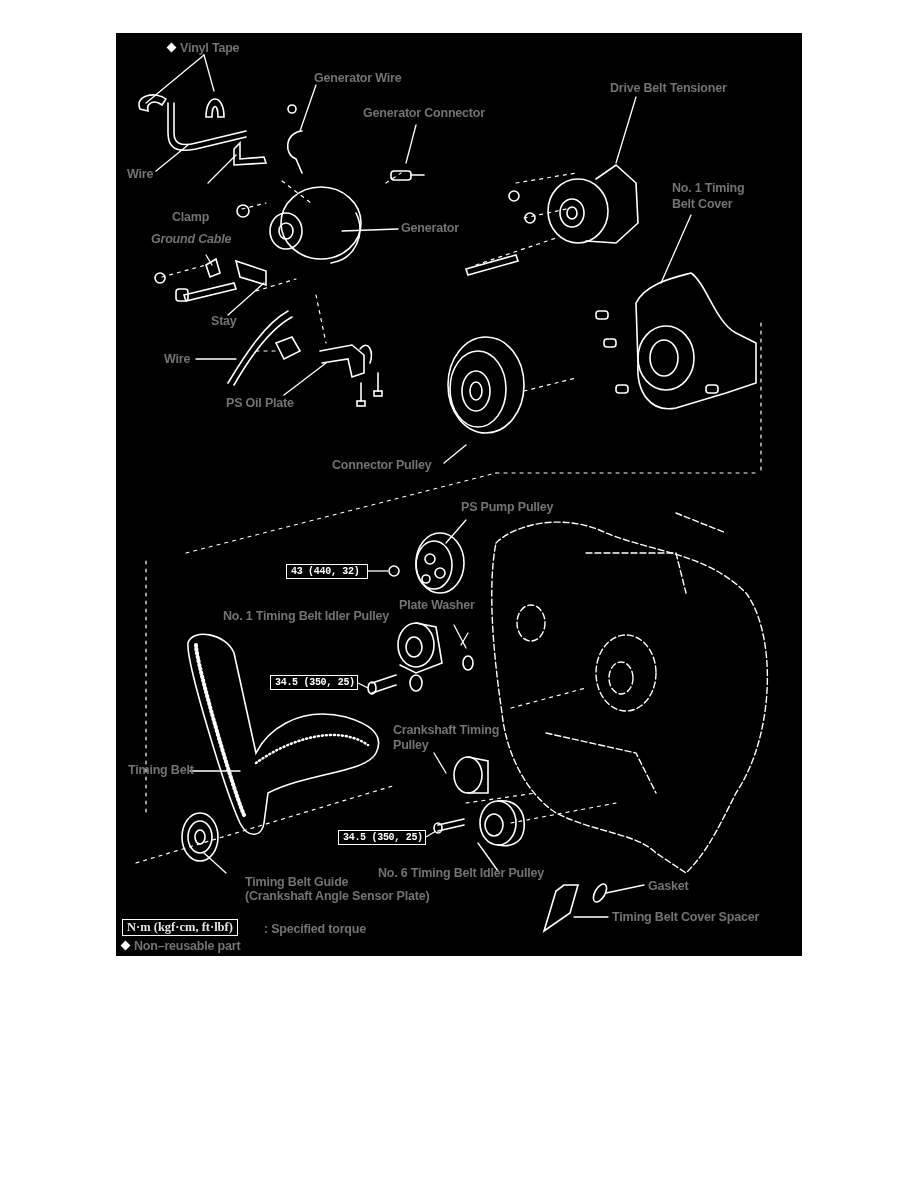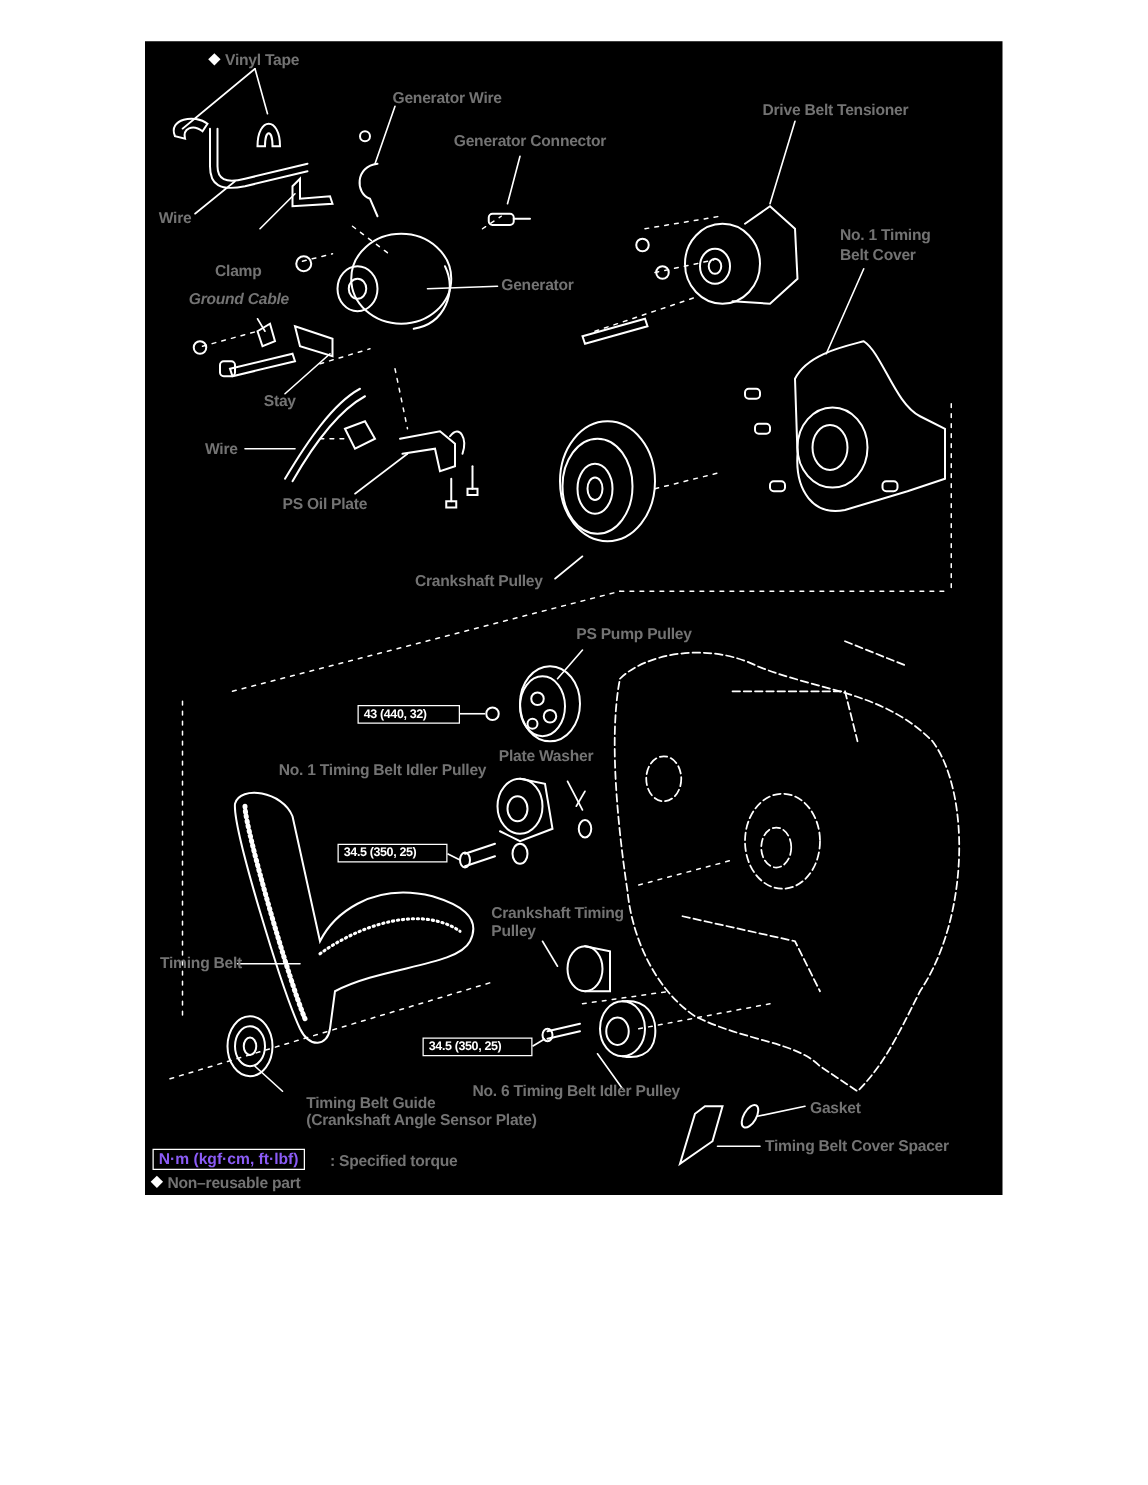--- a/index.html
+++ b/index.html
@@ -1,21 +1,21 @@
 <!DOCTYPE html>
 <html><head>
 <meta charset="utf-8">
 <style>
   html, body { margin:0; padding:0; background:#ffffff; }
   body { width:918px; height:1188px; position:relative; overflow:hidden; font-family:"Liberation Sans", sans-serif; }
   #panel { position:absolute; left:116px; top:33px; width:686px; height:923px; background:#000000; overflow:hidden; }
   #art { position:absolute; left:0; top:0; }
   .lbl { position:absolute; color:#737373; font-family:"Liberation Sans", sans-serif; font-weight:bold; font-size:12.5px; line-height:14px; white-space:nowrap; letter-spacing:-0.2px;text-align:right; }
-  .torque { position:absolute; border:1.5px solid #ffffff; color:#ffffff; font-family:Liberation Sans, sans-serif; font-weight:bold; font-size:10px; line-height:13px; padding:0 4px; white-space:nowrap; letter-spacing:-0.3px; }
-  .legend-box { position:absolute; border:1.5px solid #ffffff; color:#8b5cf6; font-family:Liberation Sans, sans-serif; font-weight:bold; font-size:12.5px; line-height:15px; padding:0 4px; white-space:nowrap; }
+  .torque { position:absolute; border:1.5px solid #ffffff; color:#ffffff; font-family:Liberation Mono, monospace; font-weight:bold; font-size:10px; line-height:13px; padding:0 4px; white-space:nowrap; letter-spacing:-0.3px; }
+  .legend-box { position:absolute; border:1.5px solid #ffffff; color:#e5e5e5; font-family:Liberation Serif, serif; font-weight:bold; font-size:12.5px; line-height:15px; padding:0 4px; white-space:nowrap; }
   .diamond { display:inline-block; width:7px; height:7px; background:#fff; transform:rotate(45deg); margin:0 5px 1px 2px; }
 </style>
 </head>
 <body>
 
 <div id="panel">
 
   <svg id="art" width="686" height="923" viewBox="0 0 686 923" fill="none" stroke="#ffffff" stroke-width="1.6" stroke-linecap="round">
 
     <g stroke-width="1.3">
@@ -212,21 +212,21 @@
   <div class="lbl" style="left:494px;top:48px;">Drive Belt Tensioner</div>
   <div class="lbl" style="left:11px;top:134px;">Wire</div>
   <div class="lbl" style="left:56px;top:133px;margin-top:44px;">Clamp</div>
   <div class="lbl" style="left:556px;top:148px;">No. 1 Timing</div>
   <div class="lbl" style="left:556px;top:164px;">Belt Cover</div>
   <div class="lbl" style="left:285px;top:188px;">Generator</div>
   <div class="lbl" style="left:35px;top:199px;font-style:italic;">Ground Cable</div>
   <div class="lbl" style="left:95px;top:281px;">Stay</div>
   <div class="lbl" style="left:48px;top:319px;">Wire</div>
   <div class="lbl" style="left:110px;top:363px;">PS Oil Plate</div>
-  <div class="lbl" style="left:216px;top:425px;">Crankshaft Pulley</div>
+  <div class="lbl" style="left:216px;top:425px;">Connector Pulley</div>
   <div class="lbl" style="left:345px;top:467px;">PS Pump Pulley</div>
   <div class="lbl" style="left:283px;top:565px;">Plate Washer</div>
   <div class="lbl" style="left:107px;top:576px;">No. 1 Timing Belt Idler Pulley</div>
   <div class="lbl" style="left:12px;top:730px;">Timing Belt</div>
   <div class="lbl" style="left:277px;top:690px;">Crankshaft Timing</div>
   <div class="lbl" style="left:277px;top:705px;">Pulley</div>
   <div class="lbl" style="left:262px;top:833px;">No. 6 Timing Belt Idler Pulley</div>
   <div class="lbl" style="left:129px;top:842px;">Timing Belt Guide</div>
   <div class="lbl" style="left:129px;top:856px;">(Crankshaft Angle Sensor Plate)</div>
   <div class="lbl" style="left:532px;top:846px;">Gasket</div>

